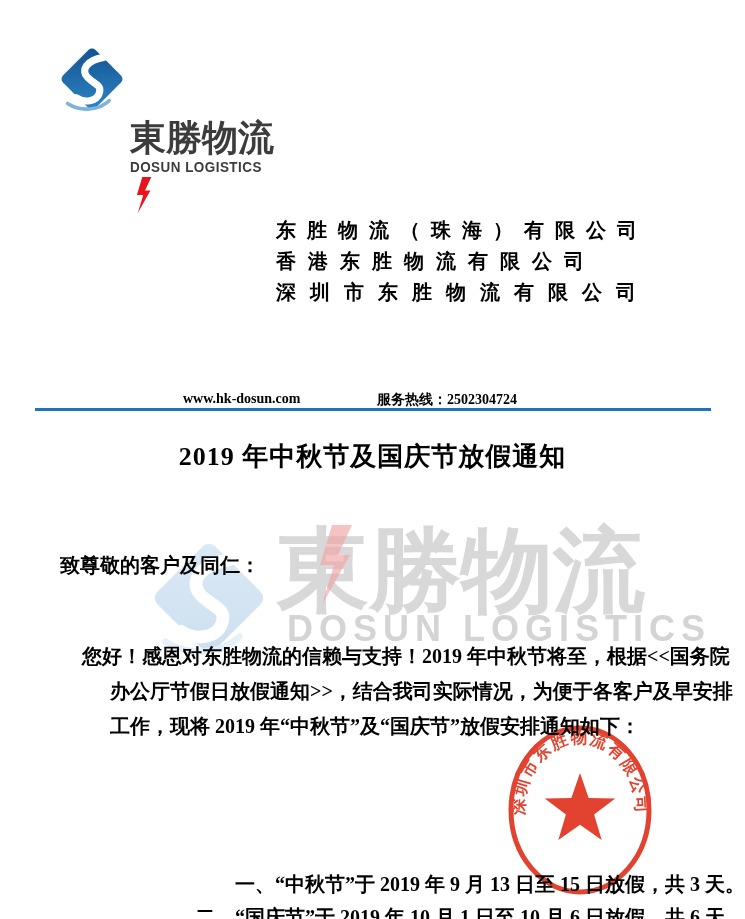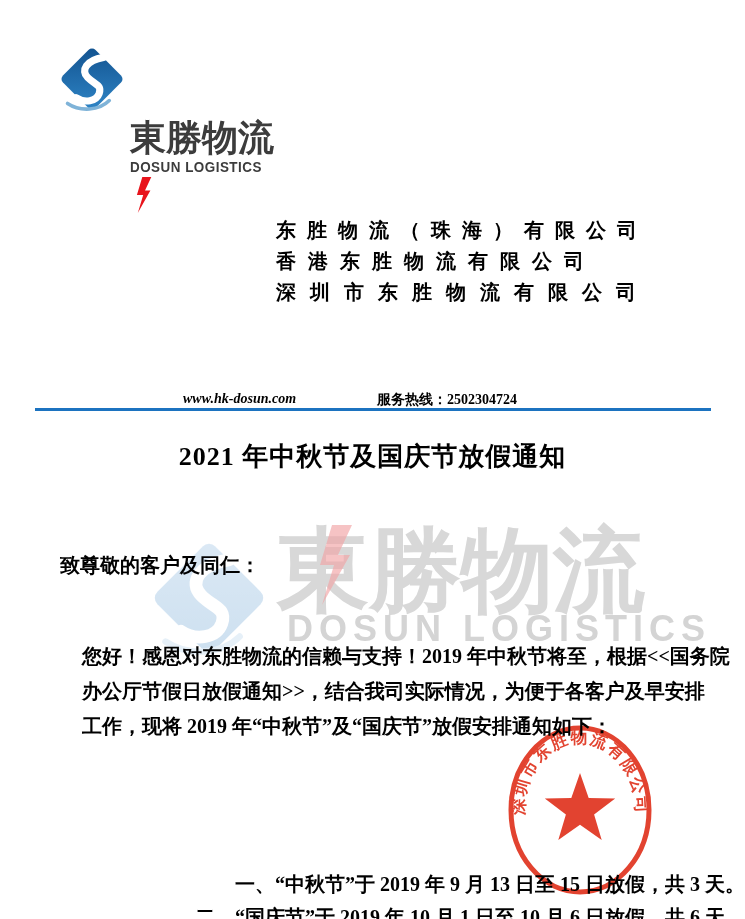--- a/index.html
+++ b/index.html
@@ -12,30 +12,30 @@
   .logo-cn{font-size:36px;font-weight:700;color:#3c3c3c;letter-spacing:0px;line-height:40px;
            font-family:"Liberation Sans","DejaVu Sans",sans-serif;}
   .logo-en{font-size:14px;font-weight:700;color:#3c3c3c;letter-spacing:0.5px;margin-top:1px;
            font-family:"Liberation Sans","DejaVu Sans",sans-serif;transform:scaleX(.96);transform-origin:left;}
   .logo-bolt{left:136px;top:46px;width:18px;height:36px;z-index:3;}
   .companies{left:276px;top:48px;line-height:31px;font-size:20px;font-weight:700;white-space:nowrap;}
   .c0{letter-spacing:11px;}
   .c1{letter-spacing:12px;}
   .c2{letter-spacing:14px;}
   .webline{top:131px;left:0;width:745px;font-size:14px;font-weight:700;}
-  .website{position:absolute;left:183px;top:0;font-style:italic;}
+  .website{position:absolute;left:183px;top:0;}
   .hotline{position:absolute;left:377px;top:0;}
   .rule{left:35px;top:148px;width:676px;height:3px;background:#1c73c0;}
   
   .title{left:0;top:176px;width:745px;text-align:center;font-size:26px;font-weight:700;letter-spacing:1px;}
   .greeting{left:60px;top:254px;font-size:20px;font-weight:700;}
   .intro{left:0;top:314px;width:654px;font-size:20px;font-weight:700;}
   .intro div{line-height:35px;white-space:nowrap;}
   .ind1{margin-left:82px;}
-  .ind2{margin-left:82px;}
+  .ind2{margin-left:110px;}
   .list{left:0;top:438px;width:745px;font-size:20px;font-weight:700;}
   .list > div{line-height:33px;white-space:nowrap;margin-left:62px;text-align:right;}
   
   .wm{z-index:0;pointer-events:none;}
   .wm-swoosh{left:145px;top:533px;width:128px;height:130px;opacity:.5;}
   .wm-cn{left:277px;top:524px;font-size:92px;font-weight:700;color:#d8d8d8;line-height:92px;
          letter-spacing:0px;font-family:"Liberation Sans","DejaVu Sans",sans-serif;}
   .wm-bolt{left:318px;top:524px;width:40px;height:82px;opacity:.65;}
   .wm-en{left:287px;top:608px;font-size:36px;font-weight:700;color:#d4d4d4;letter-spacing:6px;
          font-family:"Liberation Sans","DejaVu Sans",sans-serif;}
@@ -109,21 +109,21 @@
     <div class="c1">香港东胜物流有限公司</div>
     <div class="c2">深圳市东胜物流有限公司</div>
   </div>
 
   <div class="abs webline content">
     <span class="website">www.hk-dosun.com</span>
     <span class="hotline">服务热线：2502304724</span>
   </div>
   <div class="abs rule content"></div>
 
-  <div class="abs title content">2021 年中秋节及国庆节放假通知</div>
+  <div class="abs title content">2019 年中秋节及国庆节放假通知</div>
   <div class="abs greeting content">致尊敬的客户及同仁：</div>
 
   <div class="abs intro content">
     <div class="ind1">您好！感恩对东胜物流的信赖与支持！2019 年中秋节将至，根据&lt;&lt;国务院</div>
     <div class="ind2">办公厅节假日放假通知&gt;&gt;，结合我司实际情况，为便于各客户及早安排</div>
     <div class="ind2">工作，现将 2019 年“中秋节”及“国庆节”放假安排通知如下：</div>
   </div>
 
   <div class="abs list content">
     <div>一、“中秋节”于 2019 年 9 月 13 日至 15 日放假，共 3 天。</div>

